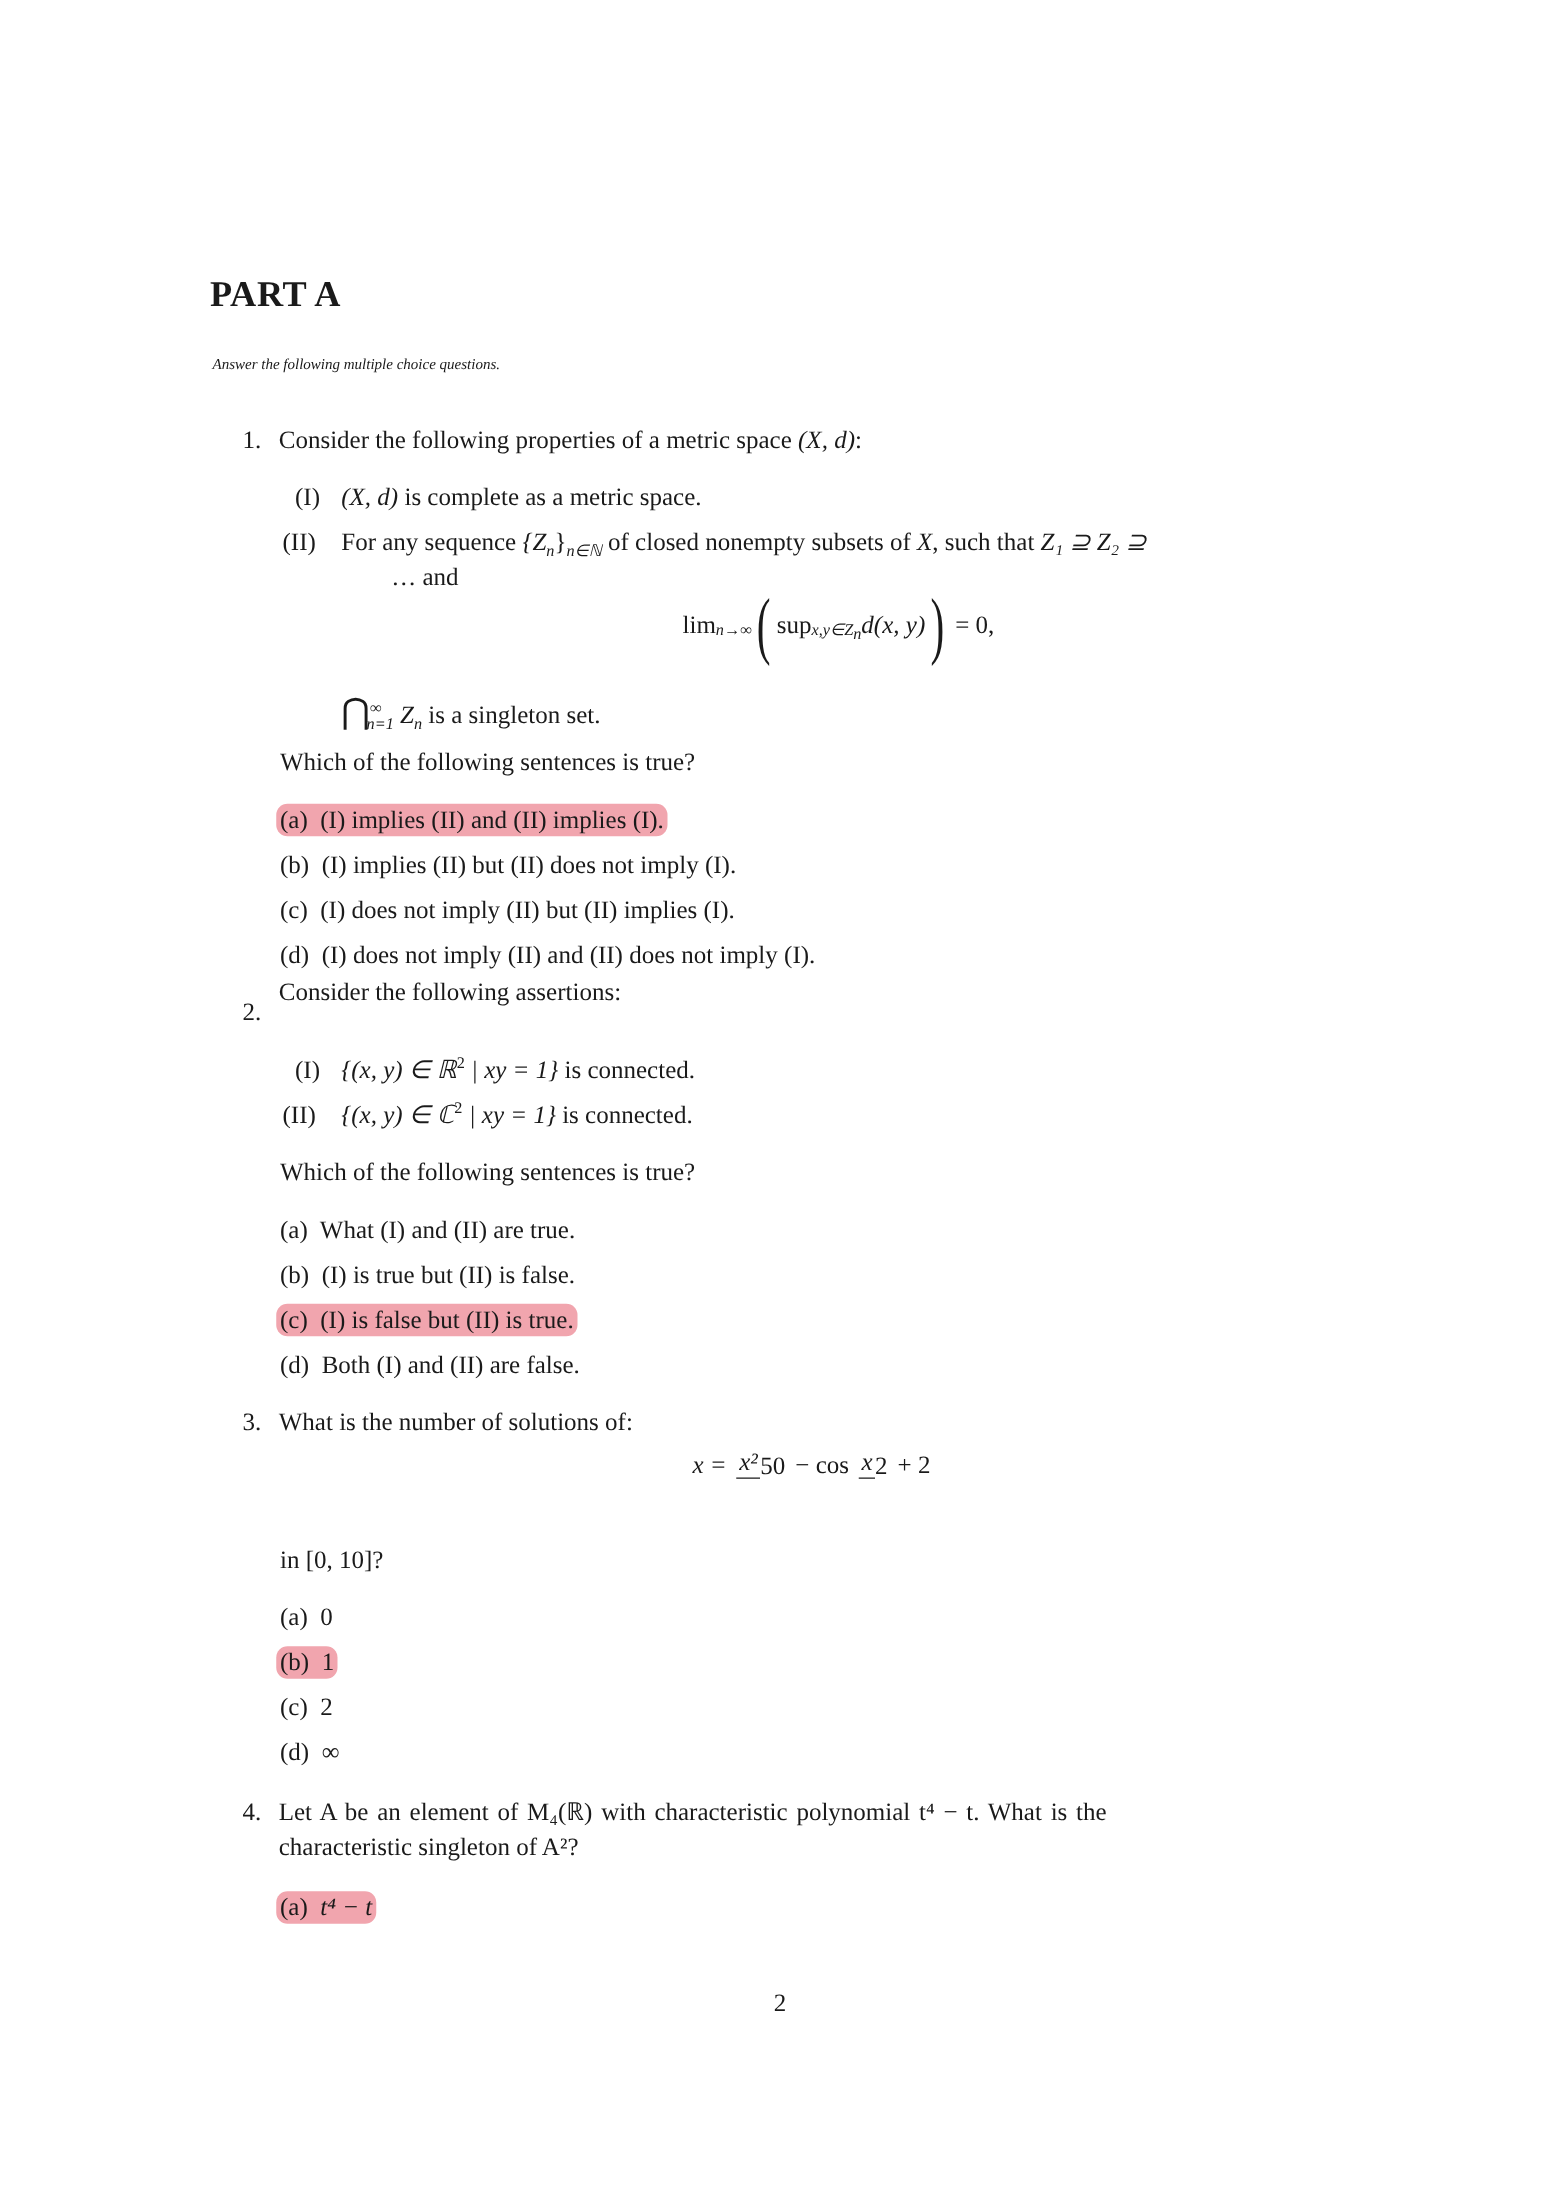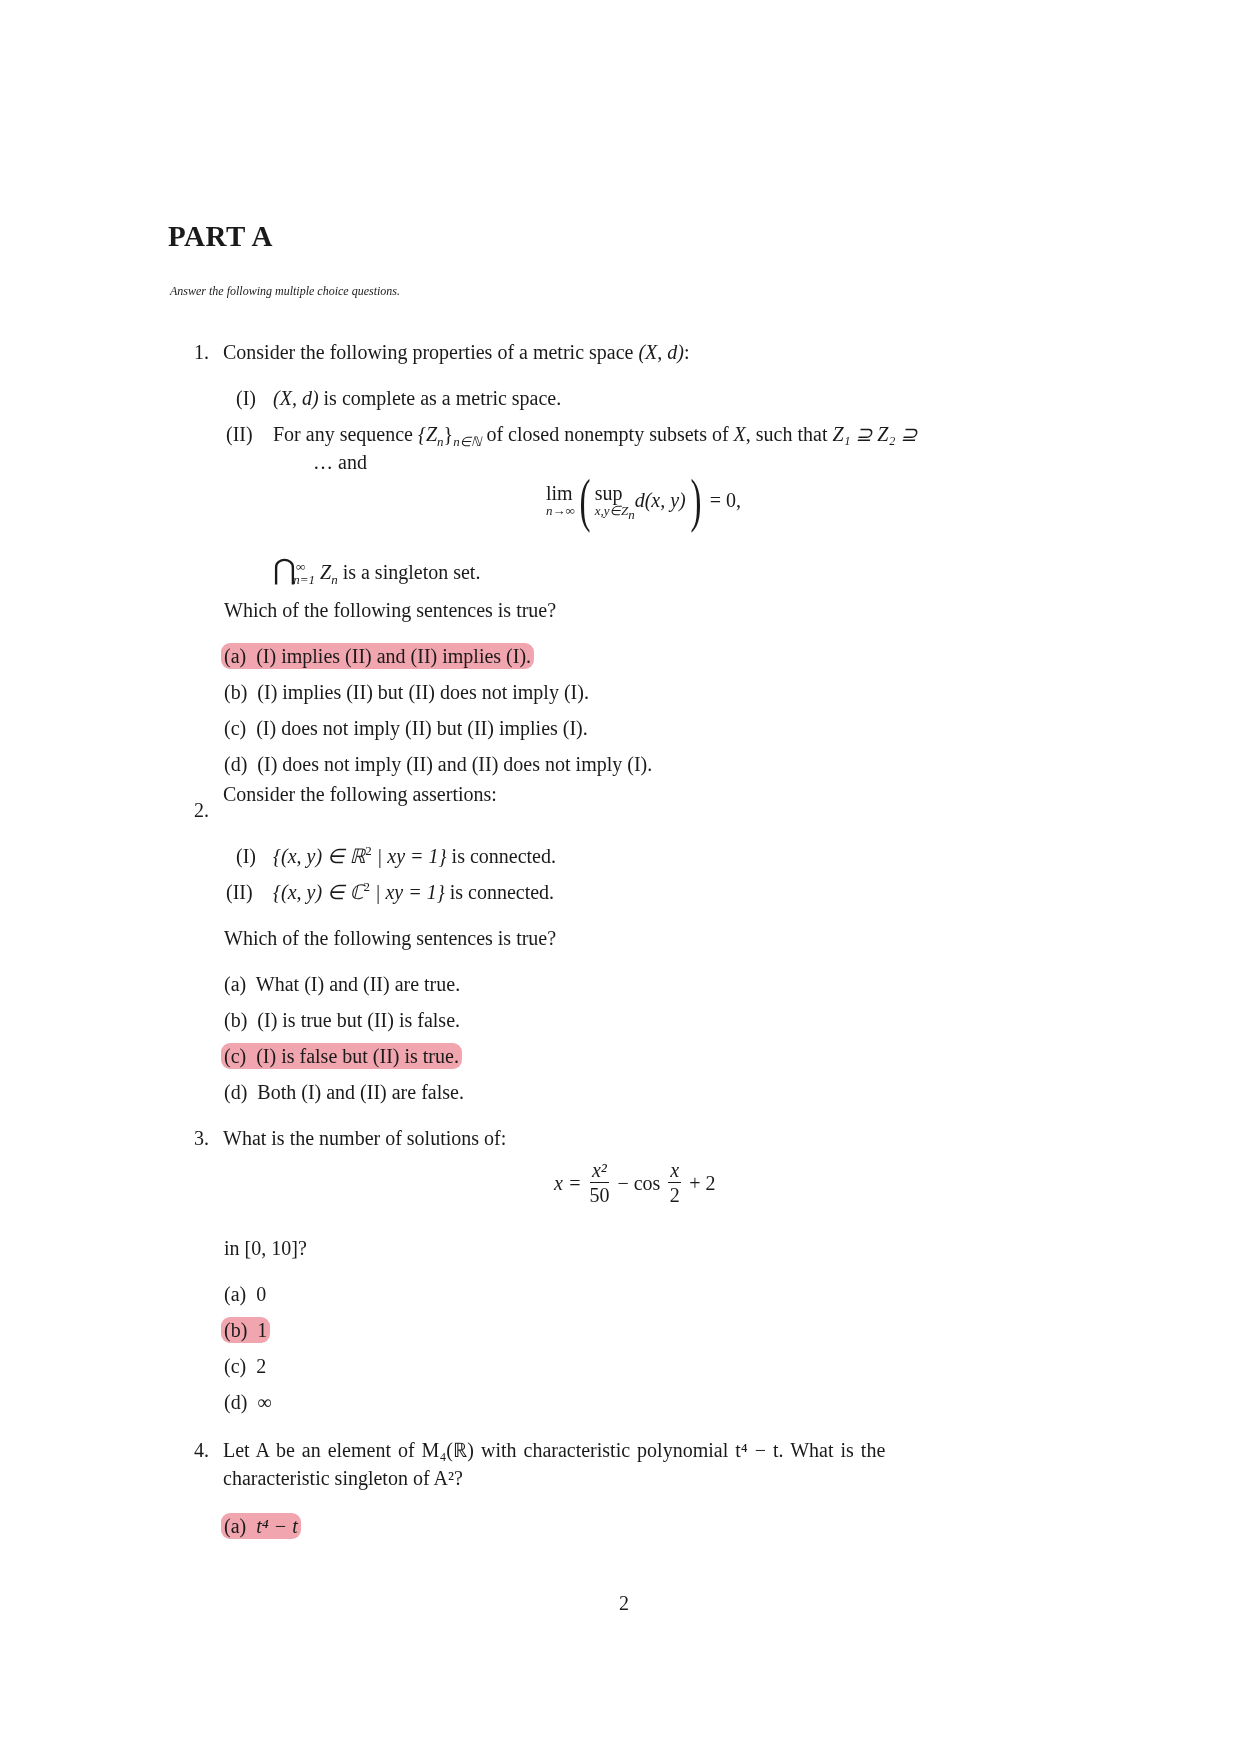--- a/index.html
+++ b/index.html
@@ -8,24 +8,24 @@
     font-family: "DejaVu Serif", "Liberation Serif", serif;
     color: #1a1a1a;
   }
   .abs { position: absolute; white-space: nowrap; }
   .page-title { left: 168px; top: 220px; font-size: 29px; font-weight: bold; letter-spacing: 0.5px; font-family: "Liberation Serif", serif; }
   .instructions { left: 170px; top: 284px; font-size: 12px; font-style: italic; font-family: "Liberation Serif", serif; }
   .txt { font-size: 20px; font-family: "Liberation Serif", serif; line-height: 1; }
   .m { font-style: italic; }
   .hl { background: #f1a5ae; border-radius: 9px; padding: 2px 3px; margin-left: -3px; }
   sub, sup { font-size: 13px; line-height: 0; }
-  .frac { display: inline-flex; flex-direction: column; align-items: center; vertical-align: middle; font-size: 20px; text-align: center; }
+  .frac { display: inline-flex; align-items: center; vertical-align: middle; font-size: 20px; text-align: center; }
   .frac .num { border-bottom: 1.4px solid #1a1a1a; padding: 0 2px 2px; }
   .frac .den { padding-top: 2px; }
-  .limblock { display: inline-flex; flex-direction: column; align-items: flex-start; vertical-align: middle; }
+  .limblock { display: inline-flex; flex-direction: row; align-items: flex-end; vertical-align: middle; }
   .limblock .under { font-size: 13px; font-style: italic; margin-top: 1px; }
   .bigparen { font-size: 60px; font-weight: 100; vertical-align: middle; line-height: 1; transform: scaleX(0.55); display: inline-block; }
   .bigcap { font-size: 28px; }
   .page-number { left: 619px; top: 1592px; font-size: 20px; font-family: "Liberation Serif", serif; }
 </style>
 </head>
 <body>
 
 <div class="abs page-title">PART A</div>
 <div class="abs instructions">Answer the following multiple choice questions.</div>

